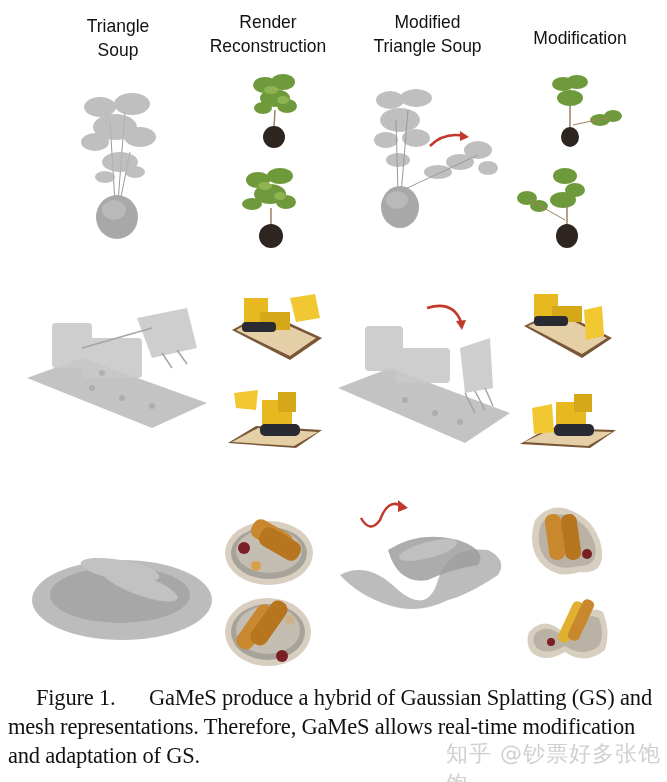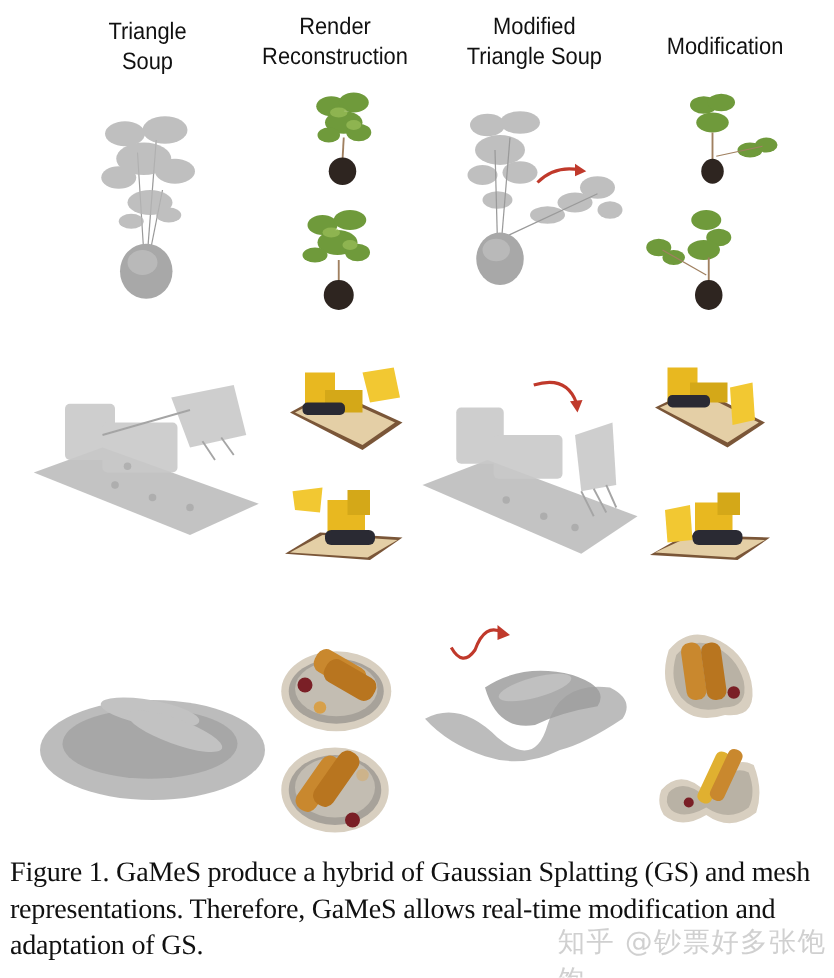--- a/index.html
+++ b/index.html
@@ -1,21 +1,21 @@
 <!DOCTYPE html>
 <html><head>
 <meta charset="utf-8">
 <style>
   html, body { margin: 0; padding: 0; background: #ffffff; }
   body { width: 667px; height: 782px; position: relative; overflow: hidden; font-family: "Liberation Sans", sans-serif; }
   .col-header { position: absolute; text-align: center; font-family: "Liberation Sans", sans-serif; font-size: 19px; line-height: 24px; color: #111; transform: scaleX(0.92); }
   .panel { position: absolute; }
   .arrow { position: absolute; }
   .caption { position: absolute; left: 8px; top: 683px; width: 652px; font-family: "Liberation Serif", serif; font-size: 22.5px; line-height: 29px; color: #111; letter-spacing: -0.2px; }
-  .caption span { display: inline; }
+  .caption span { display: inline; margin-left: 28px; }
   .watermark { position: absolute; left: 446px; top: 739px; font-family: "DejaVu Sans", sans-serif; font-size: 22px; color: rgba(200,200,200,0.85); letter-spacing: 1px; }
 </style>
 </head>
 <body>
 
 <div class="col-header" style="left:58px; top:14px; width:120px;">
   <div>Triangle</div>
   <div>Soup</div>
 </div>
 <div class="col-header" style="left:188px; top:10px; width:160px;">

